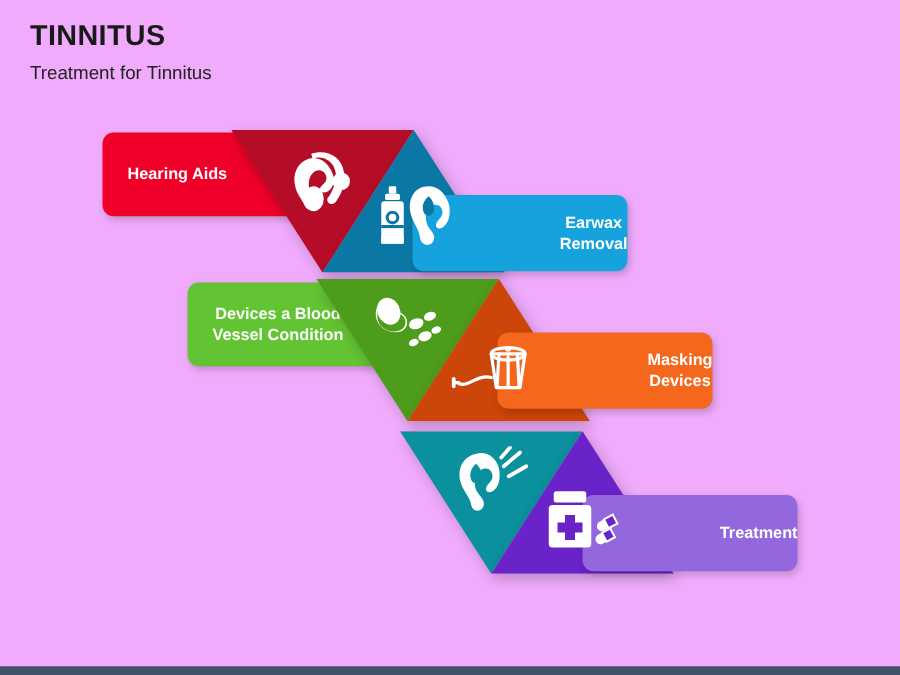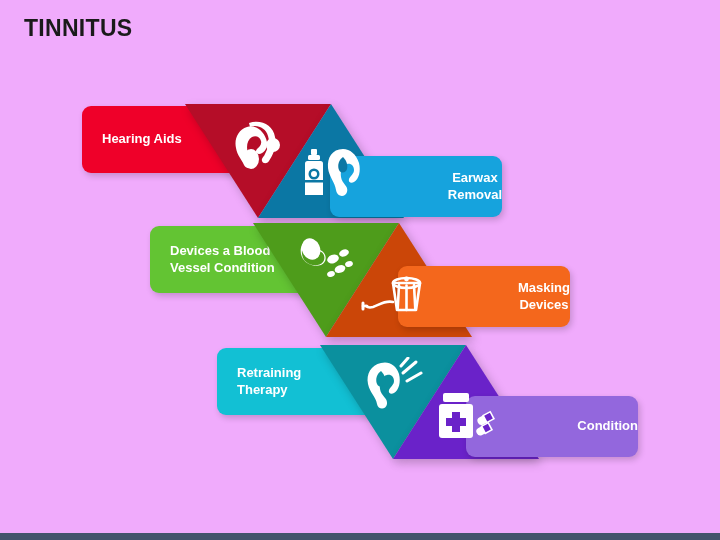--- a/index.html
+++ b/index.html
@@ -43,21 +43,21 @@
     position: absolute;
     border-radius: 9px;
     display: flex;
     align-items: center;
     color: #ffffff;
     font-size: 13px;
     font-weight: bold;
     line-height: 1.25;
     box-shadow: 2px 3px 6px rgba(0,0,0,0.18);
   }
-  .pill.left-label  { justify-content: flex-start; padding-left: 20px; }
+  .pill.left-label  { justify-content: flex-start; padding-left: 20px; text-align: center; }
   .pill.right-label { justify-content: flex-end;  }
   .pill .txt { white-space: pre-line; }
   .pill.right-label .txt { text-align: center; }
 
   
   .tri {
     position: absolute;
     filter: drop-shadow(3px 4px 5px rgba(0,0,0,0.22));
   }
   .tri svg { display: block; }
@@ -79,20 +79,21 @@
     background: #43536b;
   }
 </style>
 </head>
 <body>
 
 <div id="slide">
 
   <div id="header">
     <div id="title">TINNITUS</div>
+    <div id="subtitle">Treatment for Tinnitus</div>
   </div>
 
   <div id="diagram">
 
     <div class="pill left-label" style="left:82px; top:106px; width:185px; height:67px; background:#ef0029;">
       <span class="txt">Hearing Aids</span>
     </div>
     <div class="tri" style="left:185px; top:104px;">
       <svg width="146" height="114" viewBox="0 0 146 114" aria-hidden="true">
         <polygon points="0,0 146,0 73,114" fill="#b50d28"></polygon>
@@ -196,24 +197,20 @@
 
           <path d="M34 33 C26 31 20 36 14 38 C10 39 8 38 7 37"></path>
 
           <path d="M4 34 L4 40" stroke-width="3"></path>
           <line x1="4" y1="37" x2="8" y2="37"></line>
         </g>
         <circle cx="47.5" cy="10" r="2.4" fill="#ffffff"></circle>
       </svg>
     </div>
 
-    <div class="pill left-label" style="left:217px; top:348px; width:185px; height:67px; background:#12c0d4;">
-      <span class="txt">Retraining
-Therapy</span>
-    </div>
     <div class="tri" style="left:320px; top:345px;">
       <svg width="146" height="114" viewBox="0 0 146 114" aria-hidden="true">
         <polygon points="0,0 146,0 73,114" fill="#0b909e"></polygon>
       </svg>
     </div>
     <div class="icon-wrap" style="left:362px; top:356px; width:62px; height:56px;">
       <svg width="60" height="54" viewBox="0 0 60 54">
         <g fill="#ffffff">
 
           <path d="M18 6 C8 8 3 17 5 27 C7 36 13 40 14 47 C15 53 23 53 24 47
@@ -229,21 +226,21 @@
         </g>
       </svg>
     </div>
 
     <div class="tri" style="left:393px; top:345px;">
       <svg width="146" height="114" viewBox="0 0 146 114" aria-hidden="true">
         <polygon points="73,0 146,114 0,114" fill="#6a22c9"></polygon>
       </svg>
     </div>
     <div class="pill right-label" style="left:466px; top:396px; width:172px; height:61px; background:#9367dd;">
-      <span class="txt">Condition</span>
+      <span class="txt">Treatment</span>
     </div>
     <div class="icon-wrap" style="left:430px; top:390px; width:68px; height:54px;">
       <svg width="66" height="52" viewBox="0 0 66 52">
         <g fill="#ffffff">
 
           <rect x="12" y="2" width="26" height="9" rx="2"></rect>
 
           <rect x="8" y="13" width="34" height="34" rx="3"></rect>
 
           <rect x="21" y="21" width="8" height="20" fill="#6a22c9"></rect>

